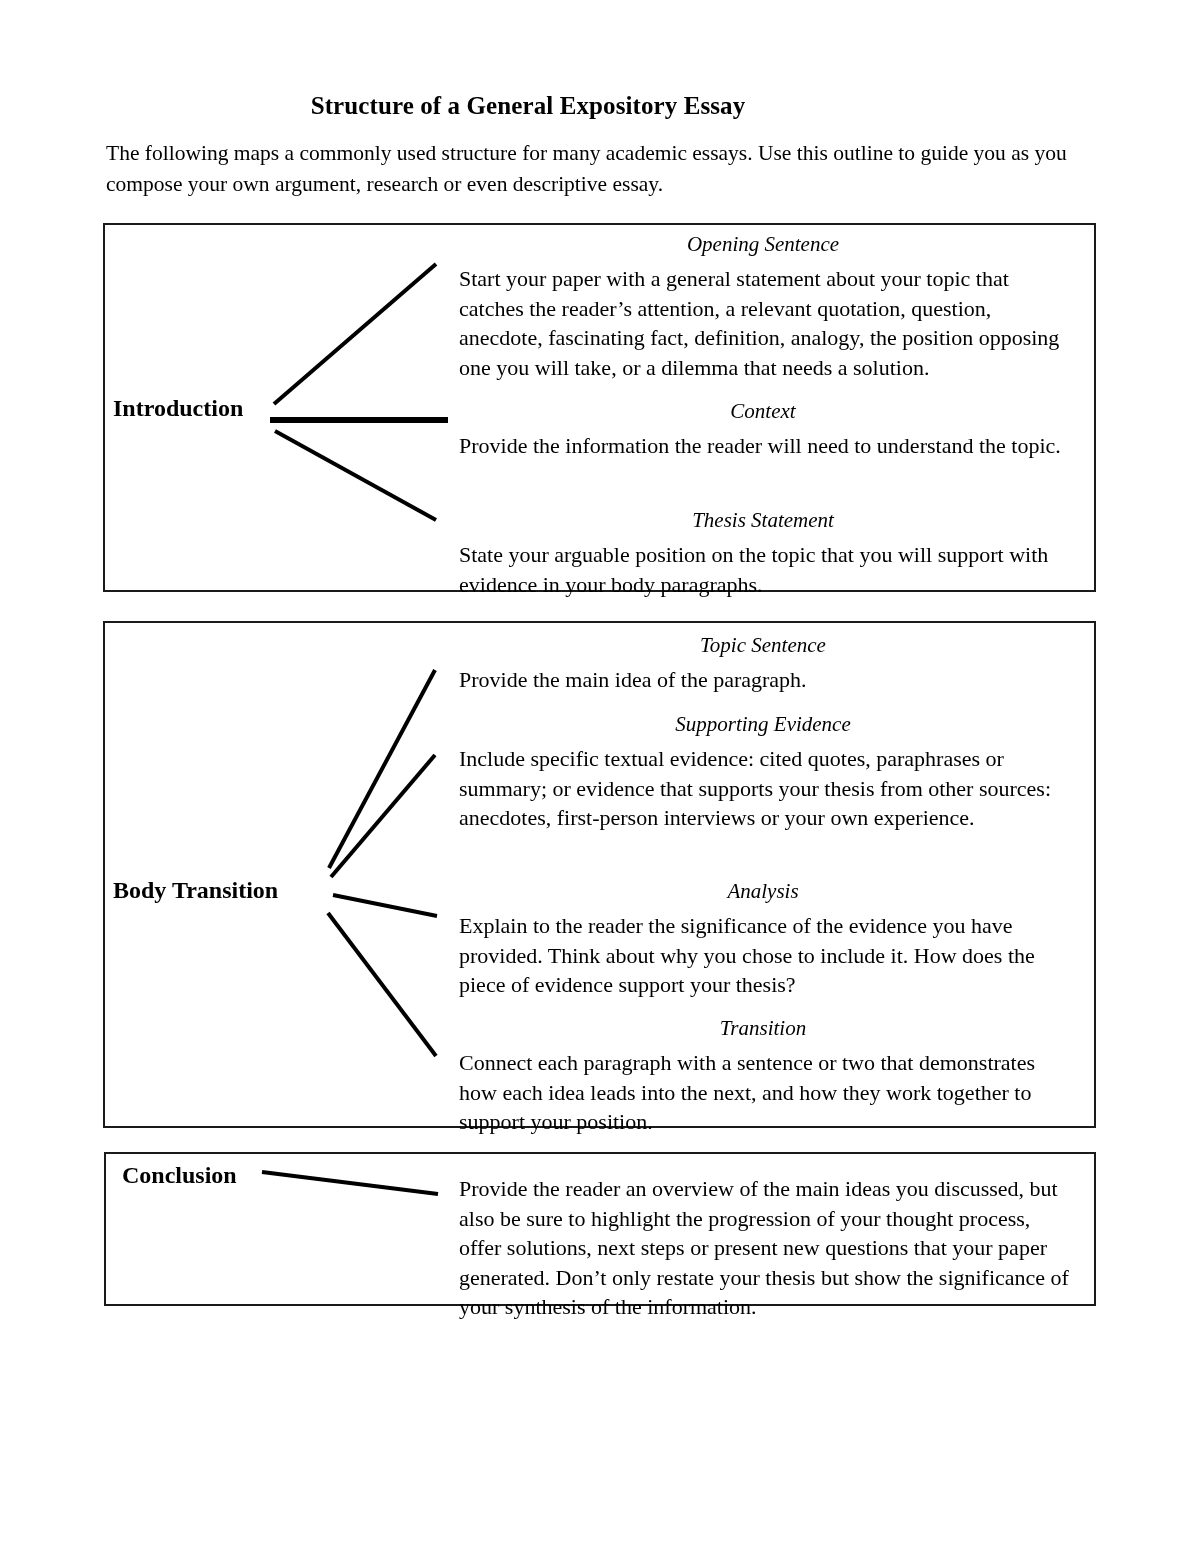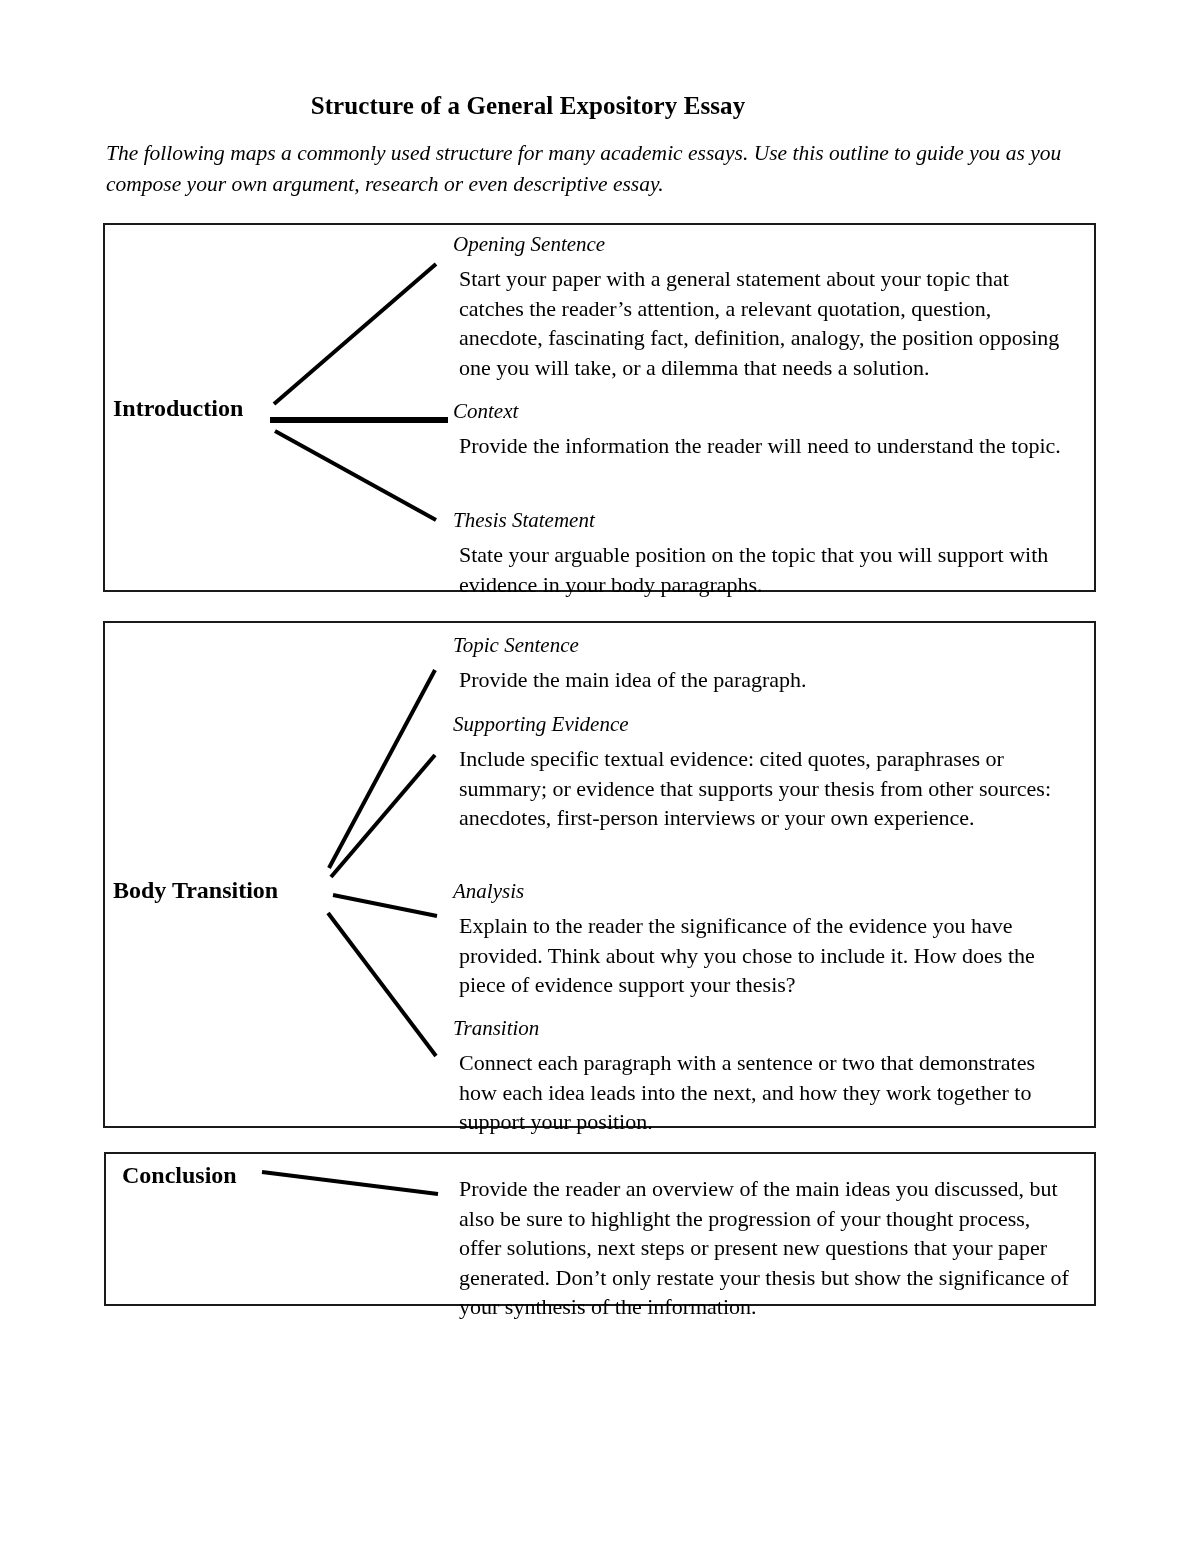--- a/index.html
+++ b/index.html
@@ -31,21 +31,20 @@
     font-size: 25px;
     font-weight: bold;
     letter-spacing: 0.1px;
   }
   .doc-intro {
     position: absolute;
     left: 106px;
     top: 138px;
     width: 990px;
     font-size: 21.5px;
-    font-style: italic;
     line-height: 31px;
     text-align: left;
   }
 
   
   .section-box {
     position: absolute;
     border: 2px solid #1a1a1a;
     box-sizing: border-box;
     background: #ffffff;
@@ -99,21 +98,21 @@
 
   
   .item {
     position: absolute;
     left: 453px;
     width: 620px;
   }
   .item-heading {
     font-size: 21px;
     font-style: italic;
-    text-align: left;
+    text-align: center;
     line-height: 27px;
     margin: 0;
   }
   .item-body {
     font-size: 22px;
     line-height: 29.5px;
     text-align: left;
     margin: 6px;
   }
 

